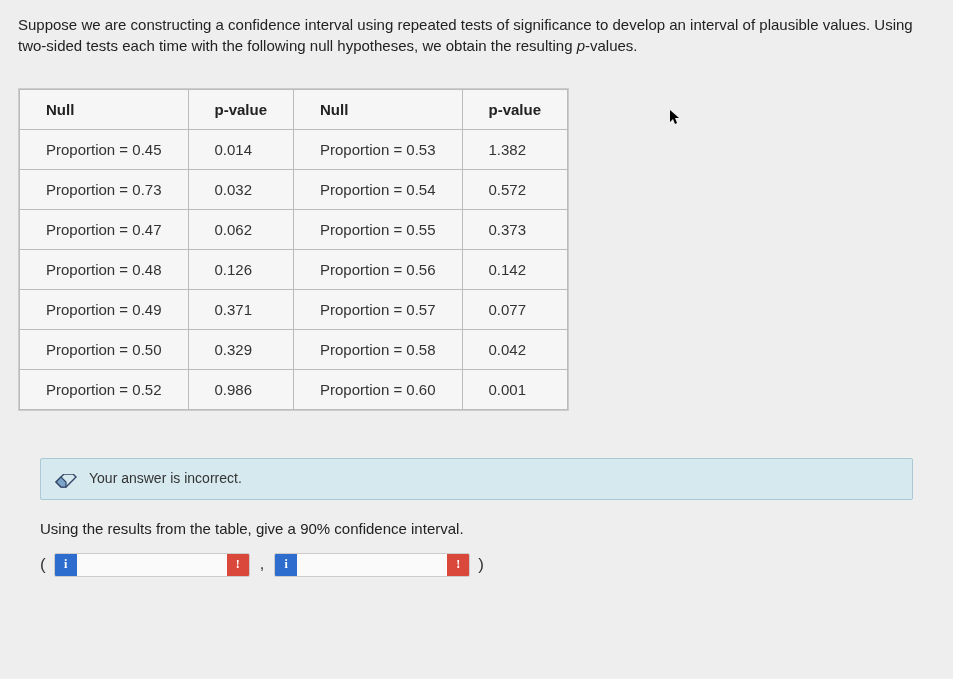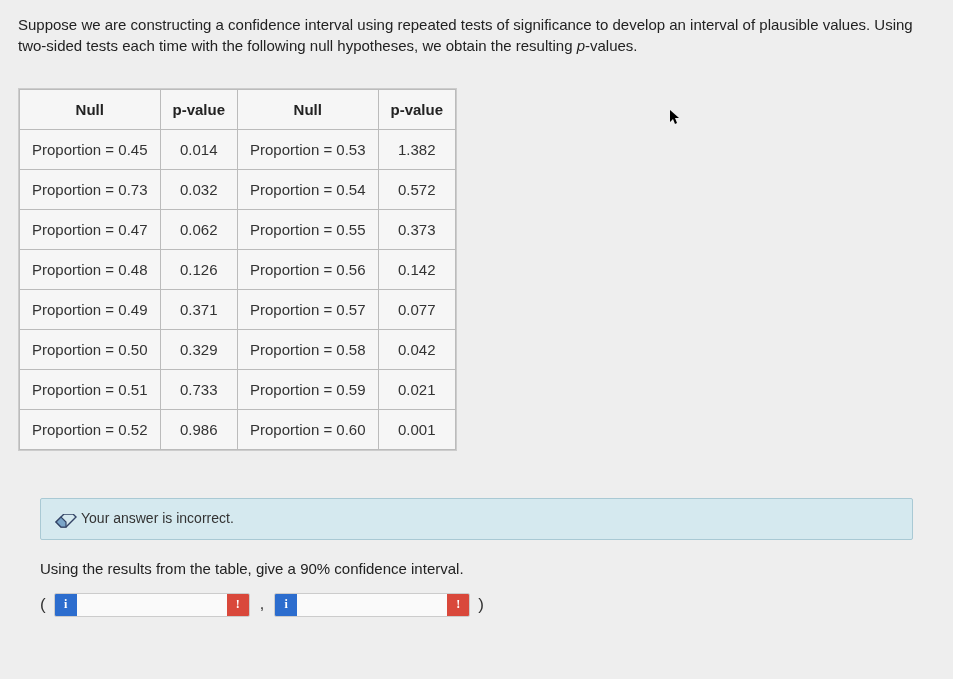--- a/index.html
+++ b/index.html
@@ -27,42 +27,42 @@
       border: 1px solid #ccc;
       padding: 0;
       margin-bottom: 24px;
       display: inline-block;
     }
     table {
       border-collapse: collapse;
     }
     th, td {
       border: 1px solid #bbb;
-      padding: 9px 12px;
-      text-align: center;
+      padding: 9px 26px;
+      text-align: left;
       font-size: 15px;
       color: #333;
       font-weight: 400;
       white-space: nowrap;
     }
     th {
       font-weight: 700;
       color: #222;
     }
     .spacer {
       height: 18px;
     }
     .feedback-box {
       background: #d5e9ef;
       border: 1px solid #a9c9d4;
       padding: 10px 14px;
       border-radius: 2px;
       display: flex;
       align-items: center;
-      gap: 4px;
+      gap: 12px;
       margin: 0 22px 18px 22px;
     }
     .feedback-icon {
       width: 22px;
       height: 14px;
       position: relative;
       display: inline-block;
     }
     .feedback-icon svg {
       width: 22px;
@@ -191,26 +191,20 @@
         <td>Proportion = 0.49</td>
         <td>0.371</td>
         <td>Proportion = 0.57</td>
         <td>0.077</td>
       </tr>
       <tr>
         <td>Proportion = 0.50</td>
         <td>0.329</td>
         <td>Proportion = 0.58</td>
         <td>0.042</td>
-      </tr>
-      <tr>
-        <td>Proportion = 0.51</td>
-        <td>0.733</td>
-        <td>Proportion = 0.59</td>
-        <td>0.021</td>
       </tr>
       <tr>
         <td>Proportion = 0.52</td>
         <td>0.986</td>
         <td>Proportion = 0.60</td>
         <td>0.001</td>
       </tr>
     </tbody>
   </table>
 </div>

